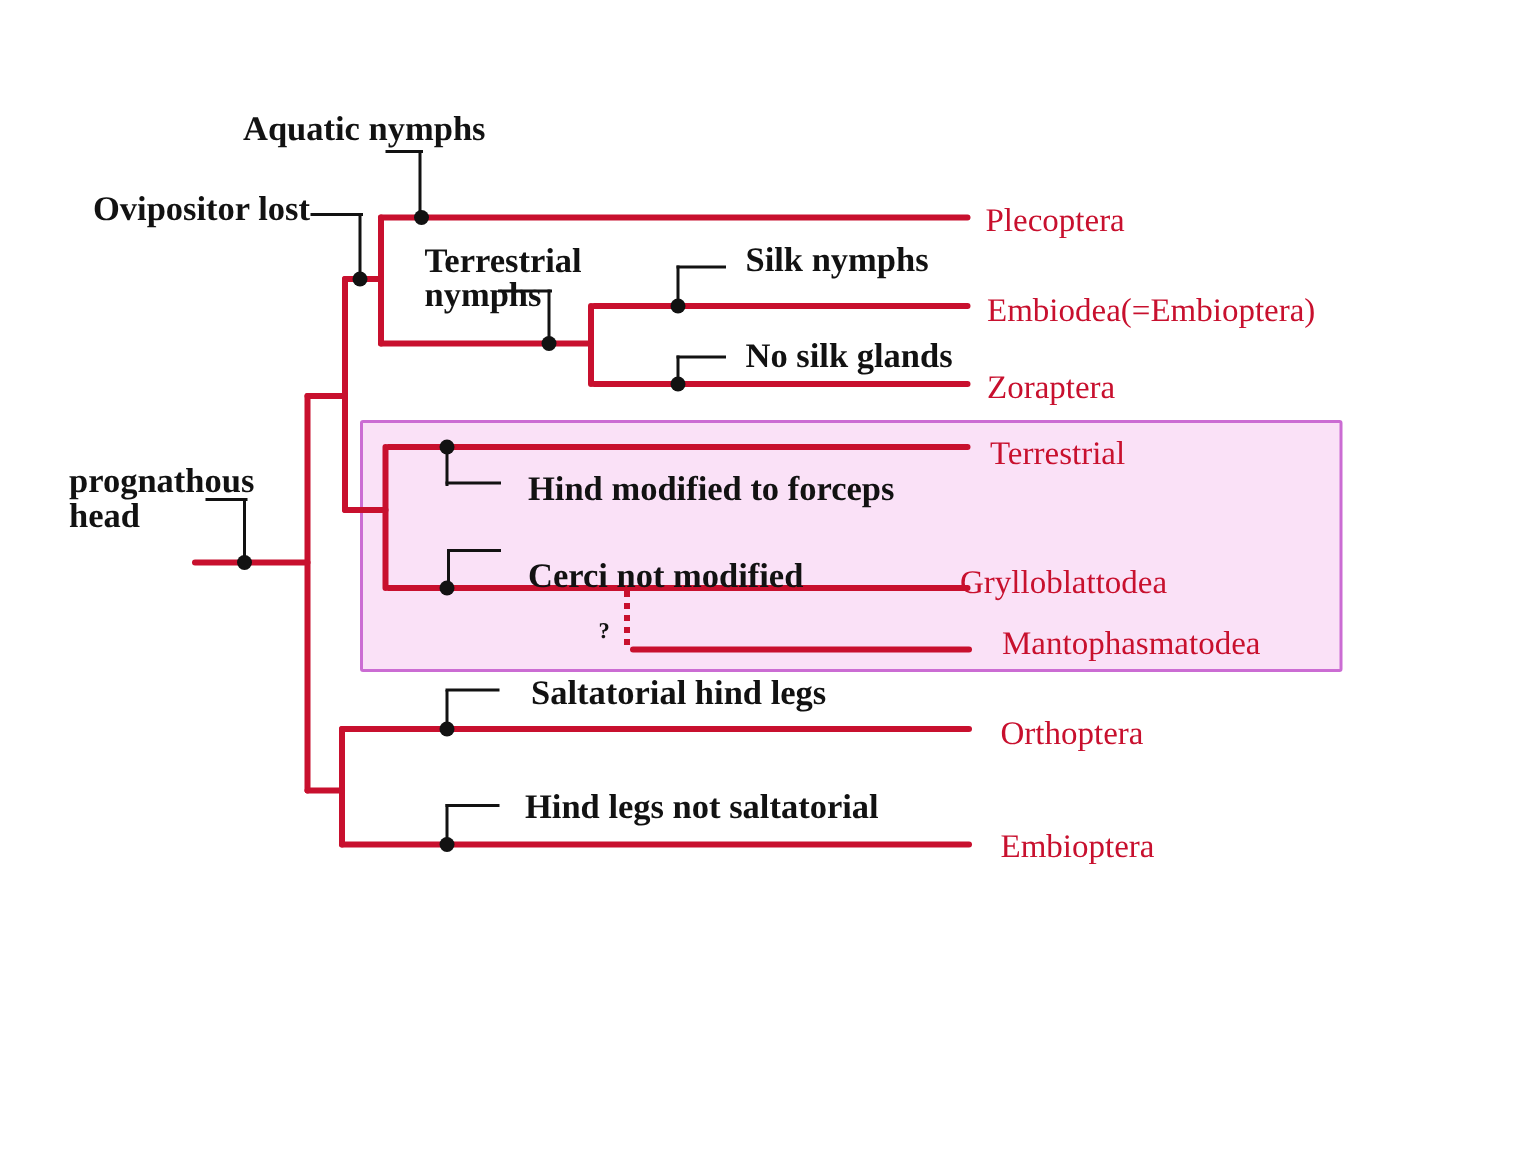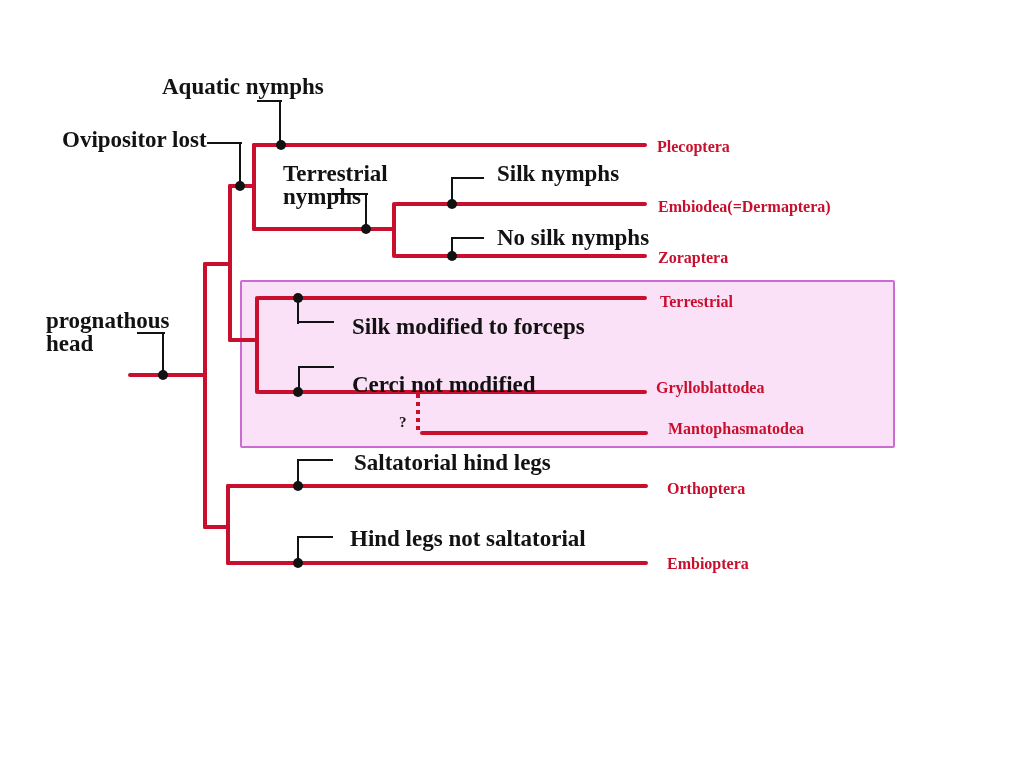--- a/index.html
+++ b/index.html
@@ -16,21 +16,21 @@
   .canvas{position:relative;width:1024px;height:768px;background:var(--bg);}
   .hline{position:absolute;height:4px;background:var(--branch);border-radius:2px;}
   .vline{position:absolute;width:4px;background:var(--branch);border-radius:2px;}
   .chline{position:absolute;height:2px;background:var(--ink);}
   .cvline{position:absolute;width:2px;background:var(--ink);}
   .dot{position:absolute;width:10px;height:10px;border-radius:50%;background:var(--ink);}
   .dotted-v{position:absolute;width:4px;
     background-image:repeating-linear-gradient(to bottom,var(--branch) 0 4px,transparent 4px 8px);}
   .black-label{position:absolute;font-weight:bold;font-size:23px;line-height:23px;
     color:var(--ink);white-space:pre;transform:translateY(-50%);}
-  .taxon{position:absolute;font-weight:bold;font-size:16px;color:var(--taxon);
+  .taxon{position:absolute;font-weight:normal;font-size:22px;color:var(--taxon);
     white-space:nowrap;transform:translateY(-50%);}
   .qmark{position:absolute;font-weight:bold;font-size:15px;color:var(--ink);
     transform:translateY(-50%);}
   .hl-box{position:absolute;left:240px;top:280px;width:651px;height:164px;
     background:var(--box-fill);border:2px solid var(--box-border);border-radius:2px;}
 </style>
 </head>
 <body>
 
 <div class="canvas">
@@ -92,31 +92,31 @@
     <div class="dot" style="left:293px;top:293px;"></div>
     <div class="dot" style="left:293px;top:387px;"></div>
     <div class="dot" style="left:293px;top:481px;"></div>
     <div class="dot" style="left:293px;top:558px;"></div>
 
     <div class="black-label" style="left:162px;top:86px;">Aquatic nymphs</div>
     <div class="black-label" style="left:62px;top:139px;">Ovipositor lost</div>
     <div class="black-label" style="left:283px;top:185px;">Terrestrial
 nymphs</div>
     <div class="black-label" style="left:497px;top:173px;">Silk nymphs</div>
-    <div class="black-label" style="left:497px;top:237px;">No silk nymphs</div>
+    <div class="black-label" style="left:497px;top:237px;">No silk glands</div>
     <div class="black-label" style="left:46px;top:332px;">prognathous
 head</div>
-    <div class="black-label" style="left:352px;top:326px;">Silk modified to forceps</div>
+    <div class="black-label" style="left:352px;top:326px;">Hind modified to forceps</div>
     <div class="black-label" style="left:352px;top:384px;">Cerci not modified</div>
     <div class="black-label" style="left:354px;top:462px;">Saltatorial hind legs</div>
     <div class="black-label" style="left:350px;top:538px;">Hind legs not saltatorial</div>
     <div class="qmark" style="left:399px;top:422px;">?</div>
 
     <div class="taxon" style="left:657px;top:147px;">Plecoptera</div>
-    <div class="taxon" style="left:658px;top:207px;">Embiodea(=Dermaptera)</div>
+    <div class="taxon" style="left:658px;top:207px;">Embiodea(=Embioptera)</div>
     <div class="taxon" style="left:658px;top:258px;">Zoraptera</div>
     <div class="taxon" style="left:660px;top:302px;">Terrestrial</div>
-    <div class="taxon" style="left:656px;top:388px;text-align:right;">Grylloblattodea</div>
+    <div class="taxon" style="left:640px;top:388px;text-align:right;">Grylloblattodea</div>
     <div class="taxon" style="left:668px;top:429px;">Mantophasmatodea</div>
     <div class="taxon" style="left:667px;top:489px;">Orthoptera</div>
     <div class="taxon" style="left:667px;top:564px;">Embioptera</div>
   </div>
 </div>
 
 </body></html>

